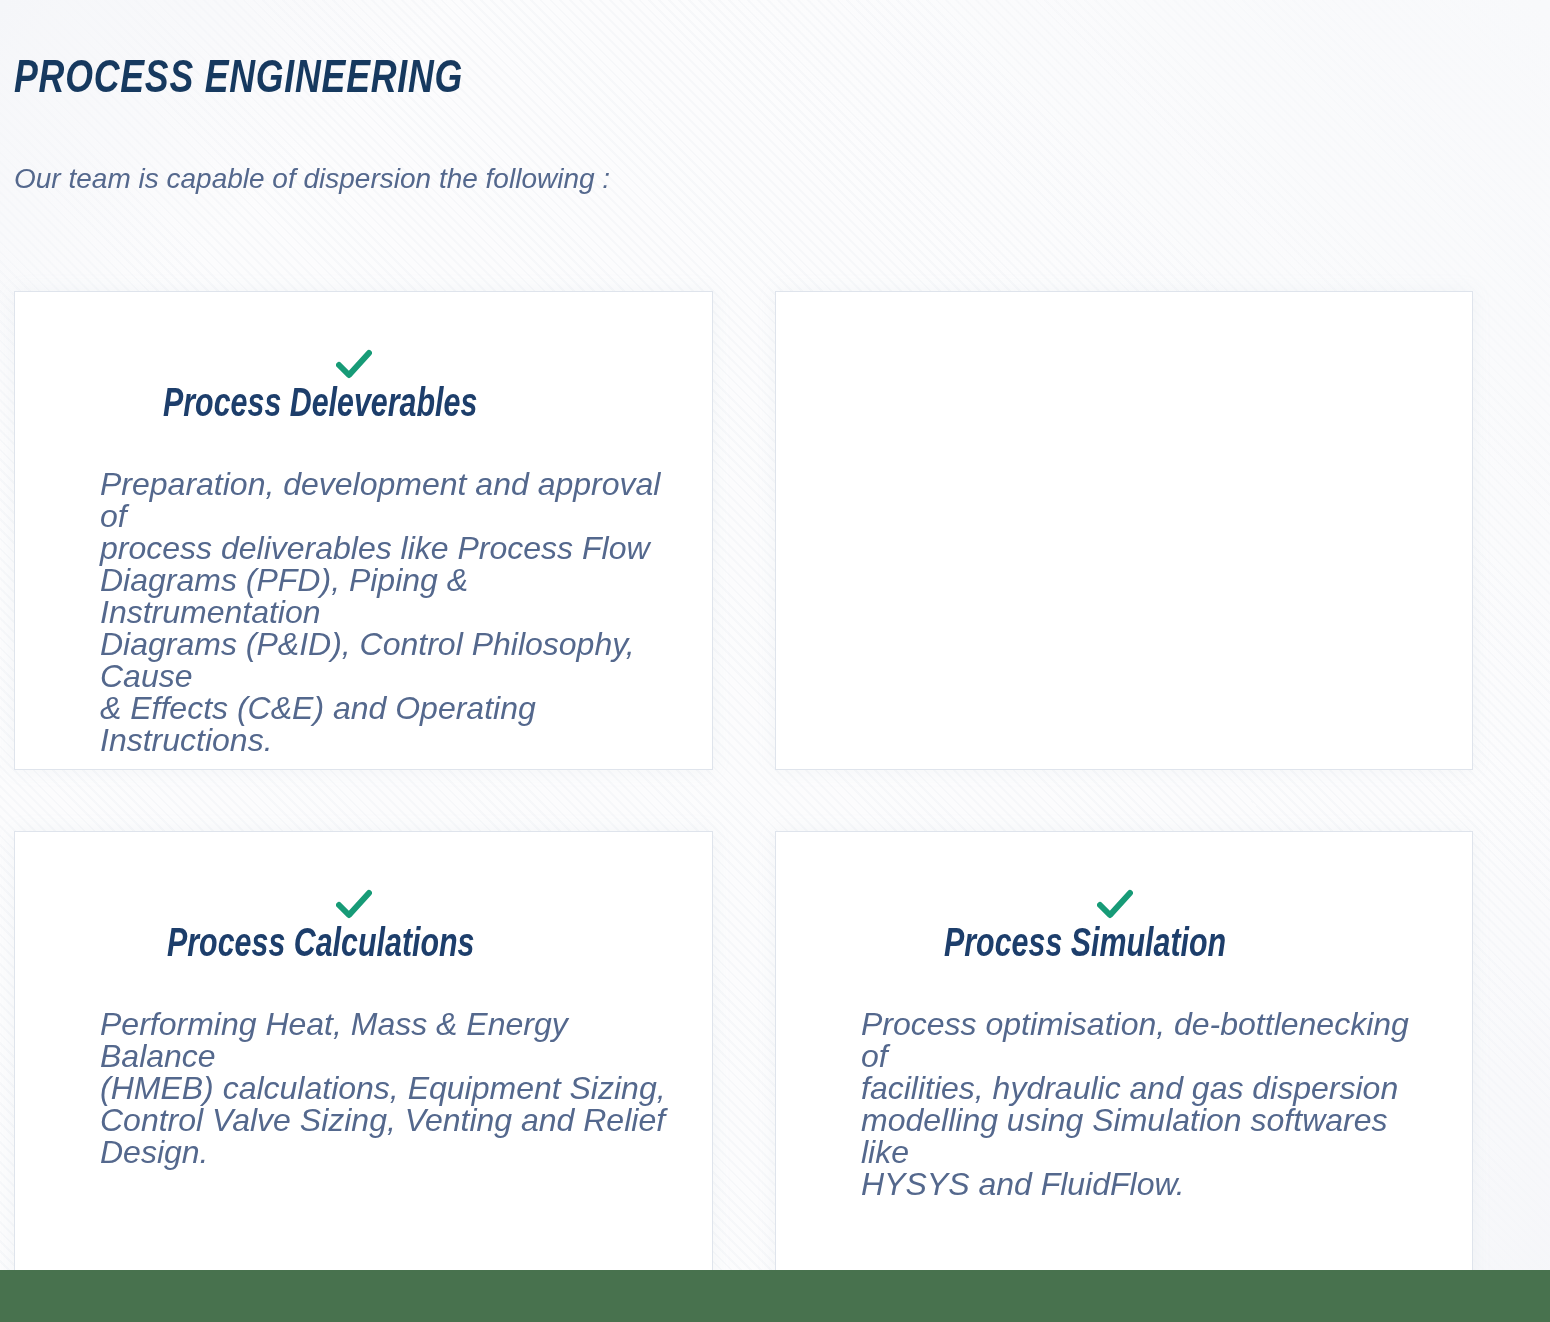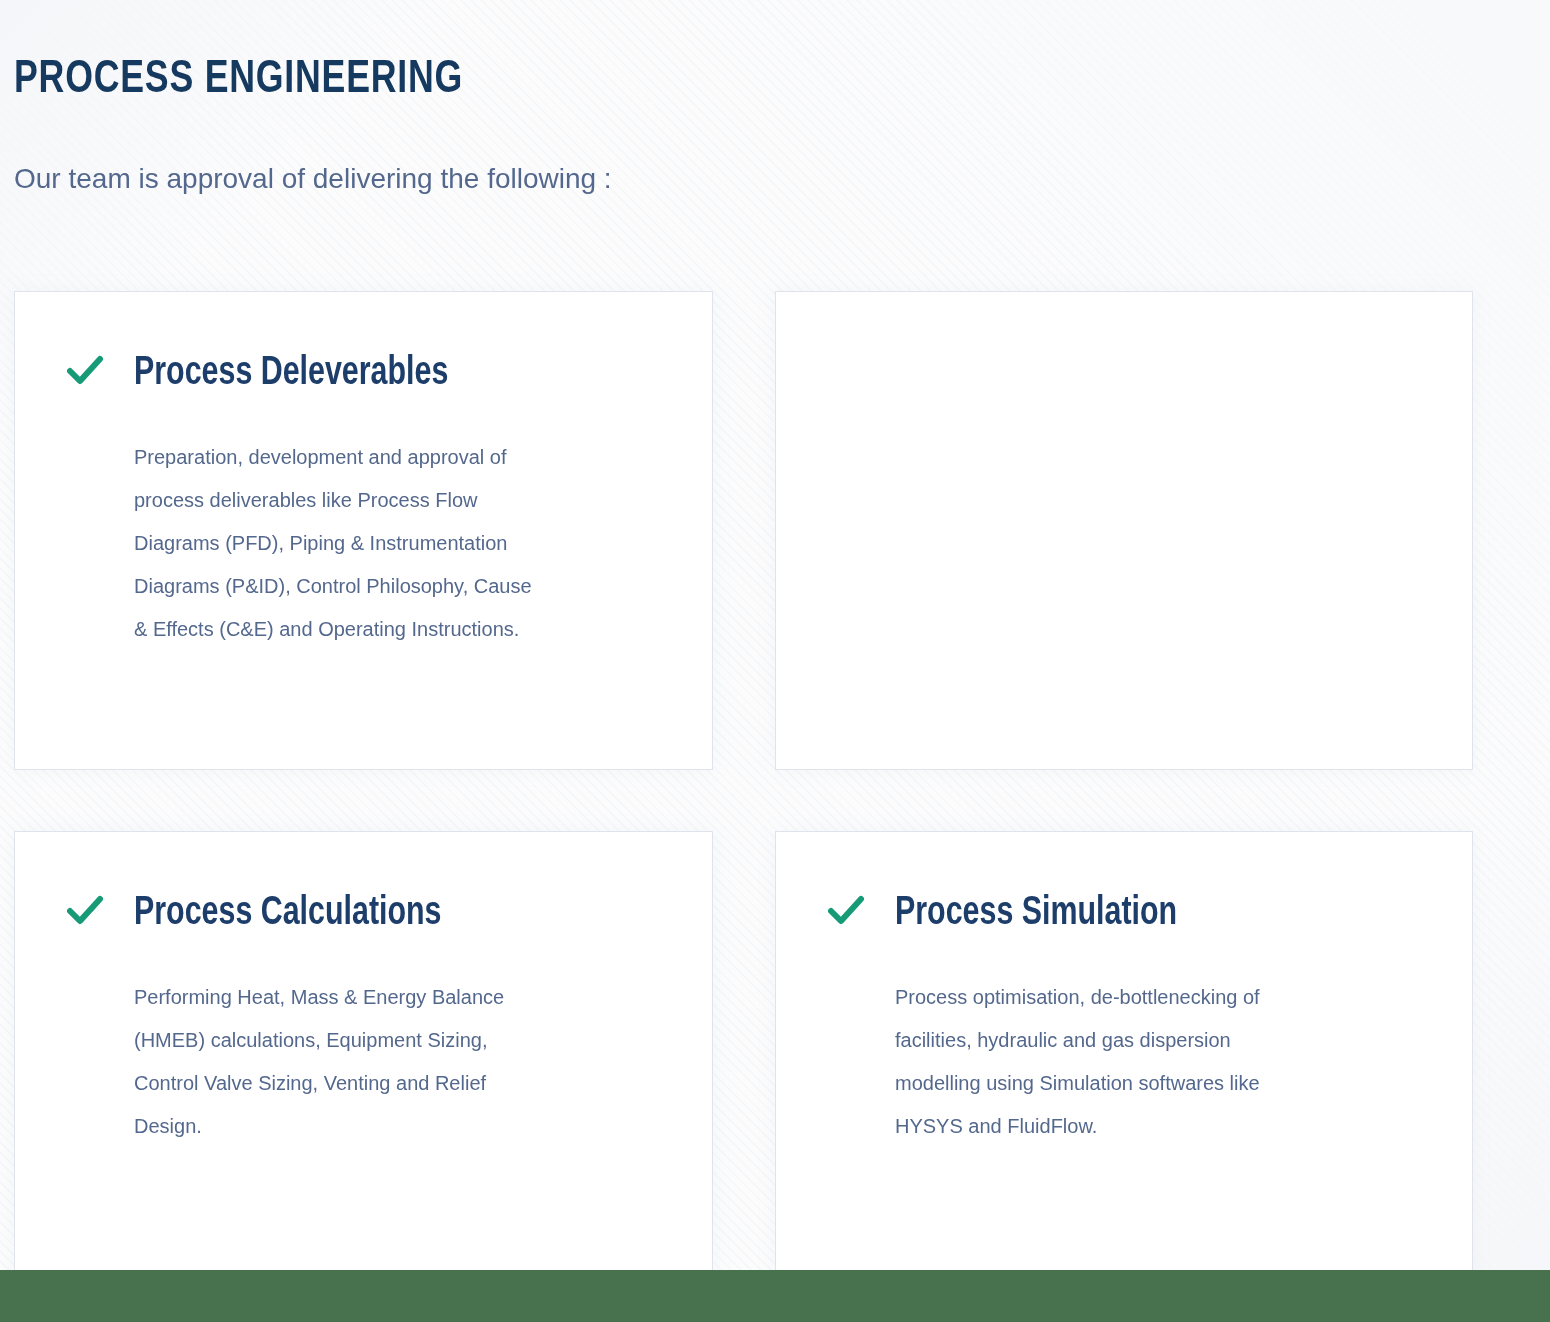--- a/index.html
+++ b/index.html
@@ -17,20 +17,21 @@
   .page{
     position:relative;
     width:1550px;height:1322px;
     overflow:hidden;
     background-color:var(--page-bg);
     background-image:
       linear-gradient(135deg,#f5f6f9 0%, rgba(255,255,255,0) 16%),
       linear-gradient(315deg,#f5f6f9 0%, rgba(255,255,255,0) 20%),
       linear-gradient(225deg,#f8f9fb 0%, rgba(255,255,255,0) 30%),
       repeating-linear-gradient(45deg, rgba(221,227,235,0.18) 0 2px, rgba(255,255,255,0) 2px 7px);
+    font-style: italic;
   }
   .page-title{
     position:absolute;left:14px;top:50px;
     display:inline-block;white-space:nowrap;
     font-size:47px;line-height:52px;font-weight:700;
     letter-spacing:1px;
     color:var(--navy-dark);
     transform:scaleX(0.76);transform-origin:left top;
   }
   .page-subtitle{
@@ -48,55 +49,56 @@
   }
   .card{
     background:#ffffff;
     border:1px solid var(--card-border);
     box-shadow:0 0 18px rgba(170,182,200,0.10);
     overflow:hidden;
   }
   .card-head{
     display:flex;align-items:center;
     margin:56px 40px 0 52px;
+    flex-direction:column;
   }
   .check{
     flex:0 0 auto;
     width:36px;height:32px;
     margin-right:31px;
     display:inline-block;
   }
   .check svg{display:block;width:36px;height:32px;}
   .card-title{
     display:inline-block;white-space:nowrap;
     font-size:40px;line-height:44px;font-weight:700;
     color:var(--heading-navy);
     transform:scaleX(0.76);transform-origin:left center;
   }
   .card-body{
-    margin:44px 36px 0 119px;
-    font-size:20px;line-height:43px;font-weight:400;
+    margin:44px 36px 0 85px;
+    font-size:32px;line-height:32px;font-weight:400;
     color:var(--body-blue);
     white-space:pre-line;
   }
   .footer-bar{
     position:absolute;left:0;right:0;bottom:0;
     height:52px;
     background:var(--footer-green);
     z-index:5;
   }
 </style>
 </head>
 <body>
 
 <div class="page">
 
   <h1 class="page-title">PROCESS ENGINEERING</h1>
 
-  <p class="page-subtitle">Our team is approval of delivering the following :</p>
+  <p class="page-subtitle">Our team is capable of dispersion the following :</p>
 
   <div class="grid">
 
     <section class="card">
       <div class="card-head">
         <span class="check">
           <svg viewBox="0 0 36 32" aria-hidden="true">
             <polyline points="3,17 13,27 33,5" fill="none" stroke="#179b77" stroke-width="6" stroke-linecap="round" stroke-linejoin="round"></polyline>
           </svg>
         </span>

